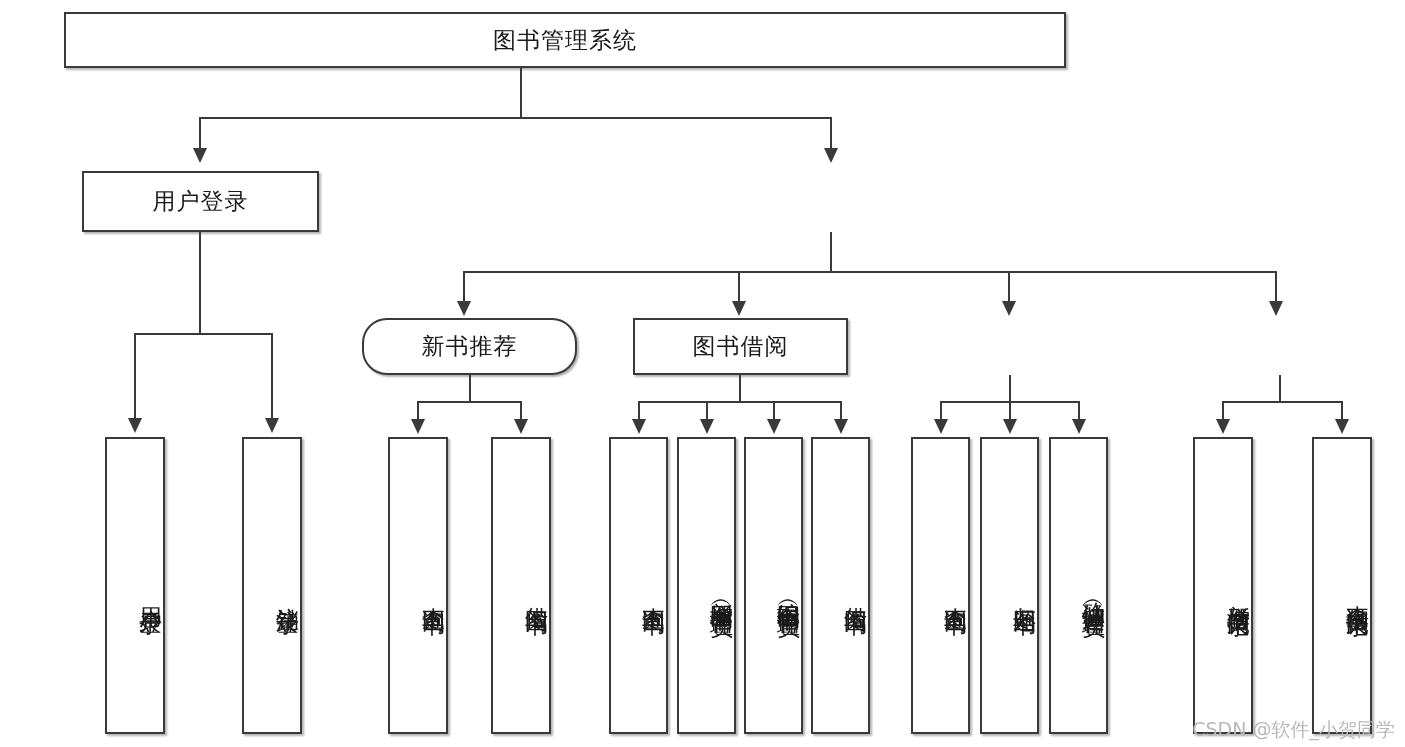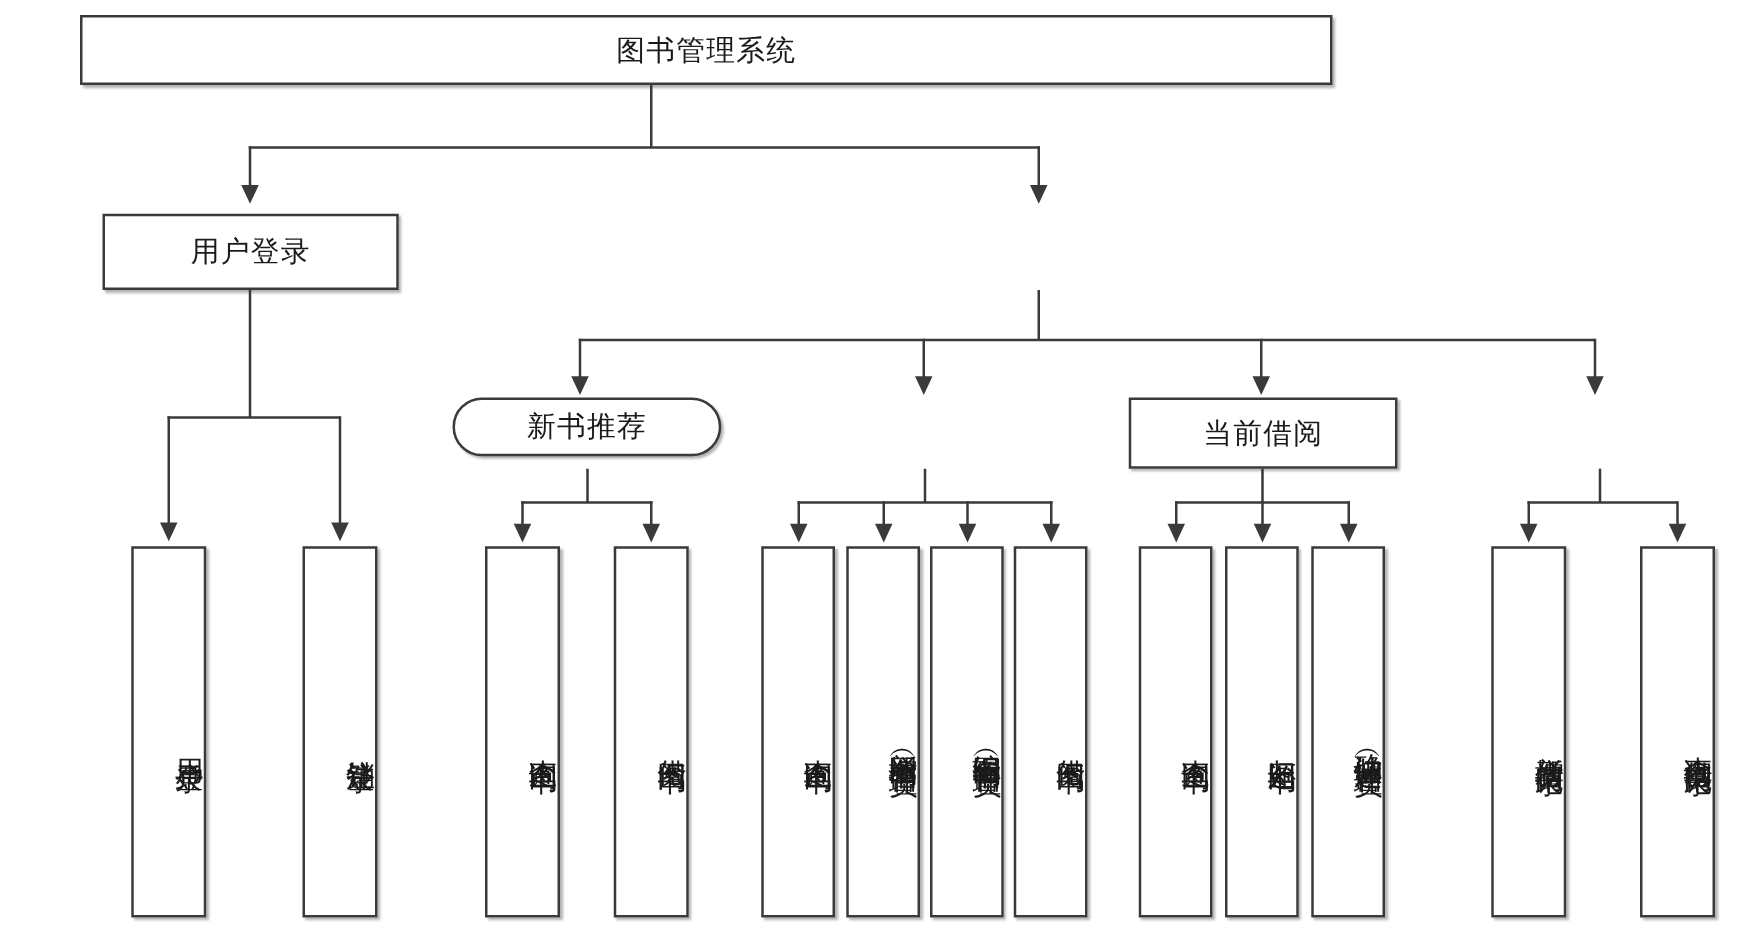--- a/index.html
+++ b/index.html
@@ -108,25 +108,25 @@
 
   <div class="vline" style="left:463px; top:271px; width:2px; height:32px;"></div>
   <div class="arrow" style="left:457px; top:301px;"></div>
   <div class="vline" style="left:738px; top:271px; width:2px; height:32px;"></div>
   <div class="arrow" style="left:732px; top:301px;"></div>
   <div class="vline" style="left:1008px; top:271px; width:2px; height:32px;"></div>
   <div class="arrow" style="left:1002px; top:301px;"></div>
   <div class="vline" style="left:1275px; top:271px; width:2px; height:32px;"></div>
   <div class="arrow" style="left:1269px; top:301px;"></div>
 
-  <div class="node horiz" style="left:362px; top:318px; width:215px; height:47px;border-radius:25px;">
+  <div class="node horiz" style="left:362px; top:318px; width:215px; height:57px;border-radius:25px;">
     <span>新书推荐</span>
   </div>
-  <div class="node horiz" style="left:903px; top:318px; width:215px; height:57px;">
-    <span>当前借阅</span>
+  <div class="node horiz" style="left:633px; top:318px; width:215px; height:57px;">
+    <span>图书借阅</span>
   </div>
 
   <div class="vline" style="left:469px; top:375px; width:2px; height:27px;"></div>
   <div class="hline" style="left:417px; top:401px; width:105px; height:2px;"></div>
   <div class="vline" style="left:417px; top:401px; width:2px; height:20px;"></div>
   <div class="arrow" style="left:411px; top:419px;"></div>
   <div class="vline" style="left:520px; top:401px; width:2px; height:20px;"></div>
   <div class="arrow" style="left:514px; top:419px;"></div>
 
   <div class="vline" style="left:739px; top:375px; width:2px; height:27px;"></div>
@@ -193,14 +193,15 @@
     <span class="vlabel">确认归还（管理员）</span>
   </div>
 
   <div class="node vert" style="left:1193px; top:437px; width:60px; height:297px;">
     <span class="vlabel">新增借阅记录</span>
   </div>
   <div class="node vert" style="left:1312px; top:437px; width:60px; height:297px;">
     <span class="vlabel">查询借阅记录</span>
   </div>
 
+  <div id="watermark">CSDN @软件_小贺同学</div>
 
 </div>
 
 </body></html>

